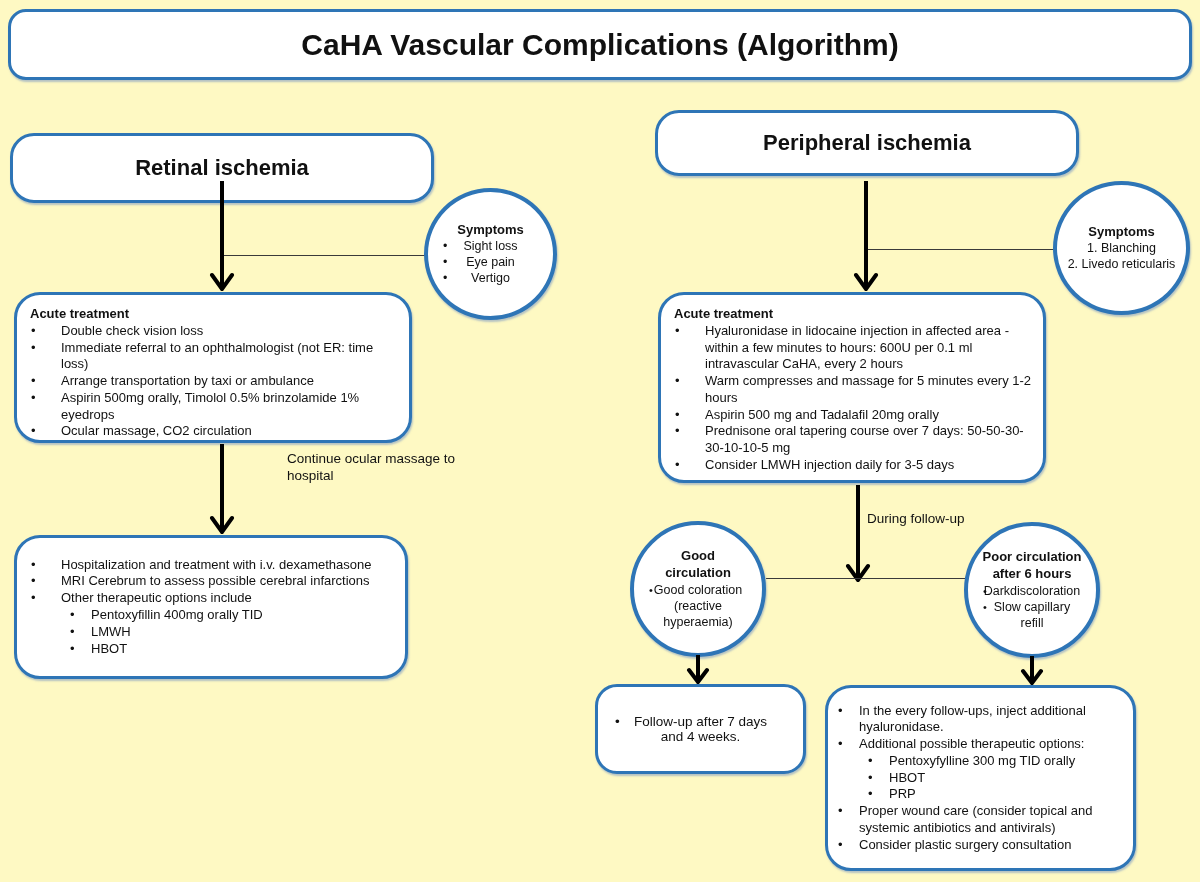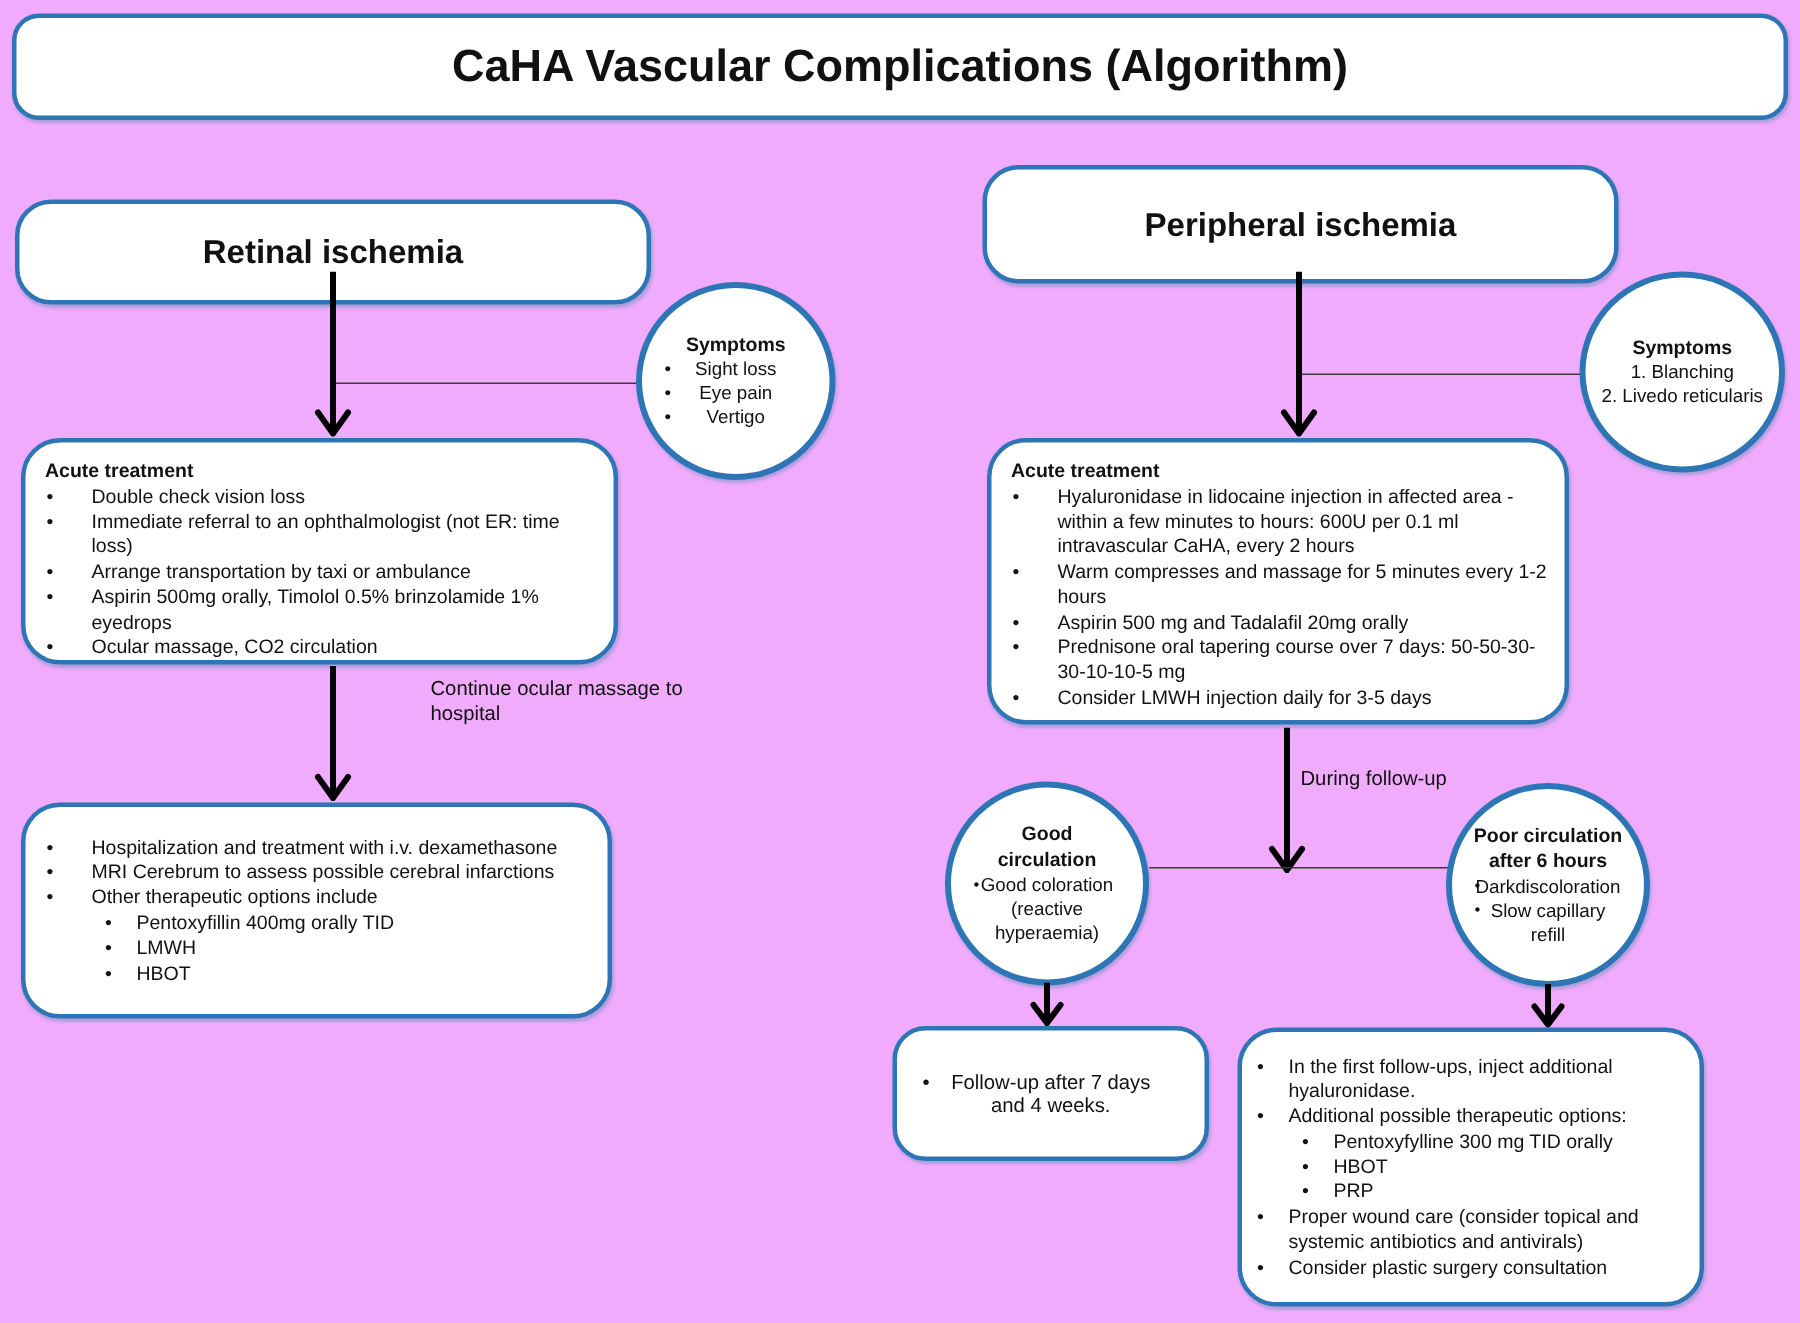--- a/index.html
+++ b/index.html
@@ -1,20 +1,20 @@
 <!DOCTYPE html>
 <html><head>
 <meta charset="utf-8">
 <style>
   :root { --blue: #2e75b6; --ink: #111; }
   * { box-sizing: border-box; }
   html,body { margin:0; padding:0; background:#fff; }
   #canvas {
     position: relative; width: 1200px; height: 882px; overflow: hidden;
-    background: #f0abfc; color: var(--ink);
+    background: #fef9c3; color: var(--ink);
     font-family: "Liberation Sans", "DejaVu Sans", sans-serif;
   }
   .box {
     position: absolute; background: #fff;
     border: 3px solid var(--blue);
     box-shadow: 1px 2px 2px rgba(120,150,195,.55);
   }
   .circ {
     position: absolute; background: #fff;
     border: 4px solid var(--blue); border-radius: 50%;
@@ -110,21 +110,21 @@
       <li><span>Other therapeutic options include</span>
         <ul class="sublist">
           <li><span>Pentoxyfillin 400mg orally TID</span></li>
           <li><span>LMWH</span></li>
           <li><span>HBOT</span></li>
         </ul>
       </li>
     </ul>
   </div>
 
-  <div class="box hdr" style="left:655px; top:110px; width:424px; height:79px;align-items:center;">
+  <div class="box hdr" style="left:655px; top:110px; width:424px; height:66px;align-items:center;">
     <span>Peripheral ischemia</span>
   </div>
 
   <svg class="arr" style="left:853px; top:181px;" width="26" height="110" viewBox="0 0 26 110">
     <line x1="13" y1="0" x2="13" y2="105" stroke="#000" stroke-width="4"></line>
     <path d="M3 94 L13 108 L23 94" fill="none" stroke="#000" stroke-width="4" stroke-linecap="round"></path>
   </svg>
 
   <div class="conn" style="left:868px; top:249px; width:187px;"></div>
 
@@ -178,21 +178,21 @@
   </svg>
 
   <div class="box fup" style="left:595px; top:684px; width:211px; height:90px;">
     <ul>
       <li><span>Follow-up after 7 days and 4 weeks.</span></li>
     </ul>
   </div>
 
   <div class="box body-box vcenter" style="left:825px; top:685px; width:311px; height:186px; padding:12px 6px 12px 9px;">
     <ul class="blist" style="--x:0;">
-      <li style="padding-left:22px;"><span>In the first follow-ups, inject additional hyaluronidase.</span></li>
+      <li style="padding-left:22px;"><span>In the every follow-ups, inject additional hyaluronidase.</span></li>
       <li style="padding-left:22px;"><span>Additional possible therapeutic options:</span>
         <ul class="sublist">
           <li><span>Pentoxyfylline 300 mg TID orally</span></li>
           <li><span>HBOT</span></li>
           <li><span>PRP</span></li>
         </ul>
       </li>
       <li style="padding-left:22px;"><span>Proper wound care (consider topical and systemic antibiotics and antivirals)</span></li>
       <li style="padding-left:22px;"><span>Consider plastic surgery consultation</span></li>
     </ul>

